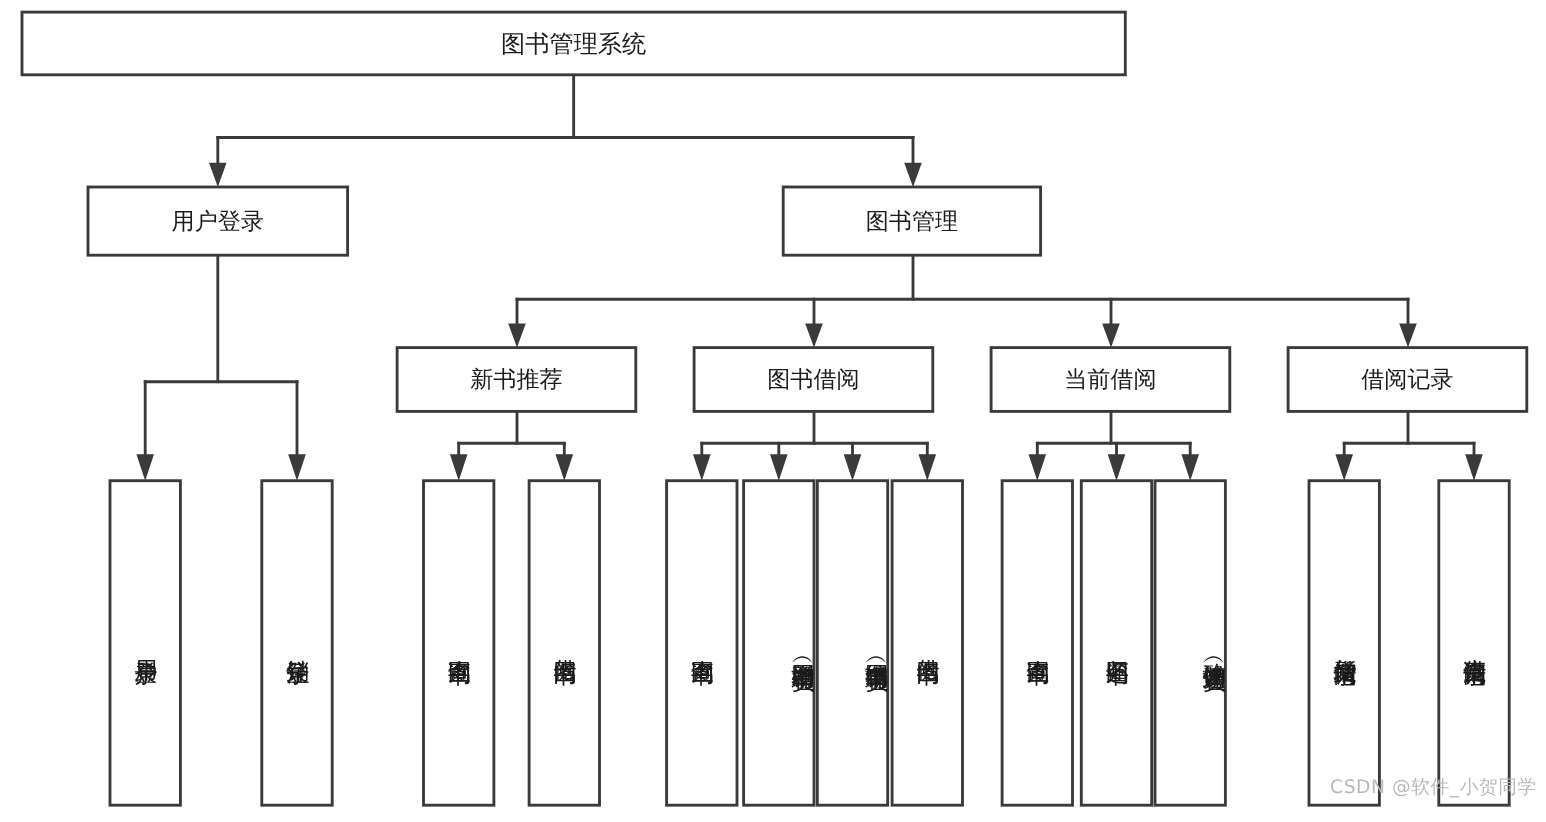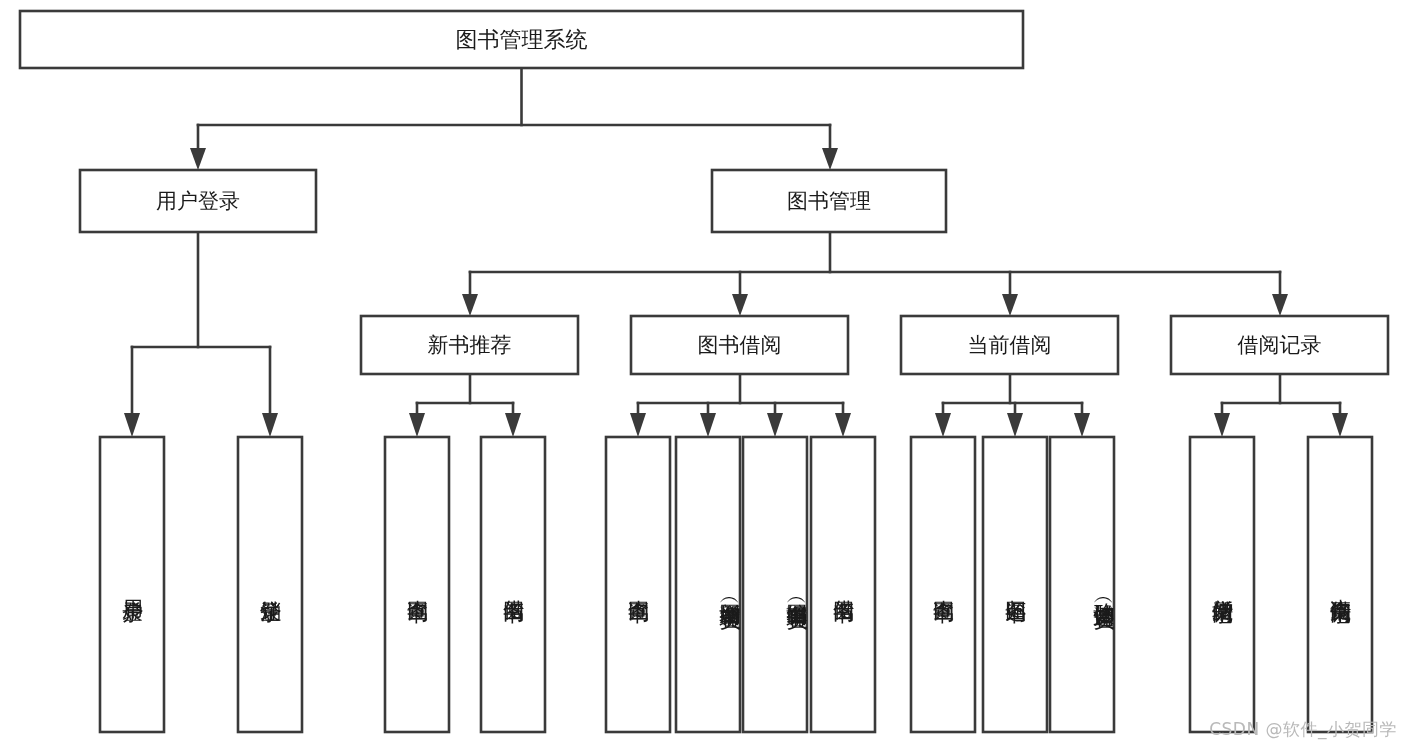--- a/index.html
+++ b/index.html
@@ -69,21 +69,21 @@
     display: flex;
     align-items: center;
     justify-content: center;
     text-align: center;
     white-space: nowrap;
     pointer-events: none;
   }
   .watermark {
     position: absolute;
     right: 8px;
-    bottom: 6px;
+    bottom: 20px;
     font-family: "DejaVu Sans", "Liberation Sans", sans-serif;
     font-size: 17px;
     color: #b9b9b9;
     letter-spacing: 0.5px;
     white-space: nowrap;
   }
 </style>
 </head>
 <body>
 

